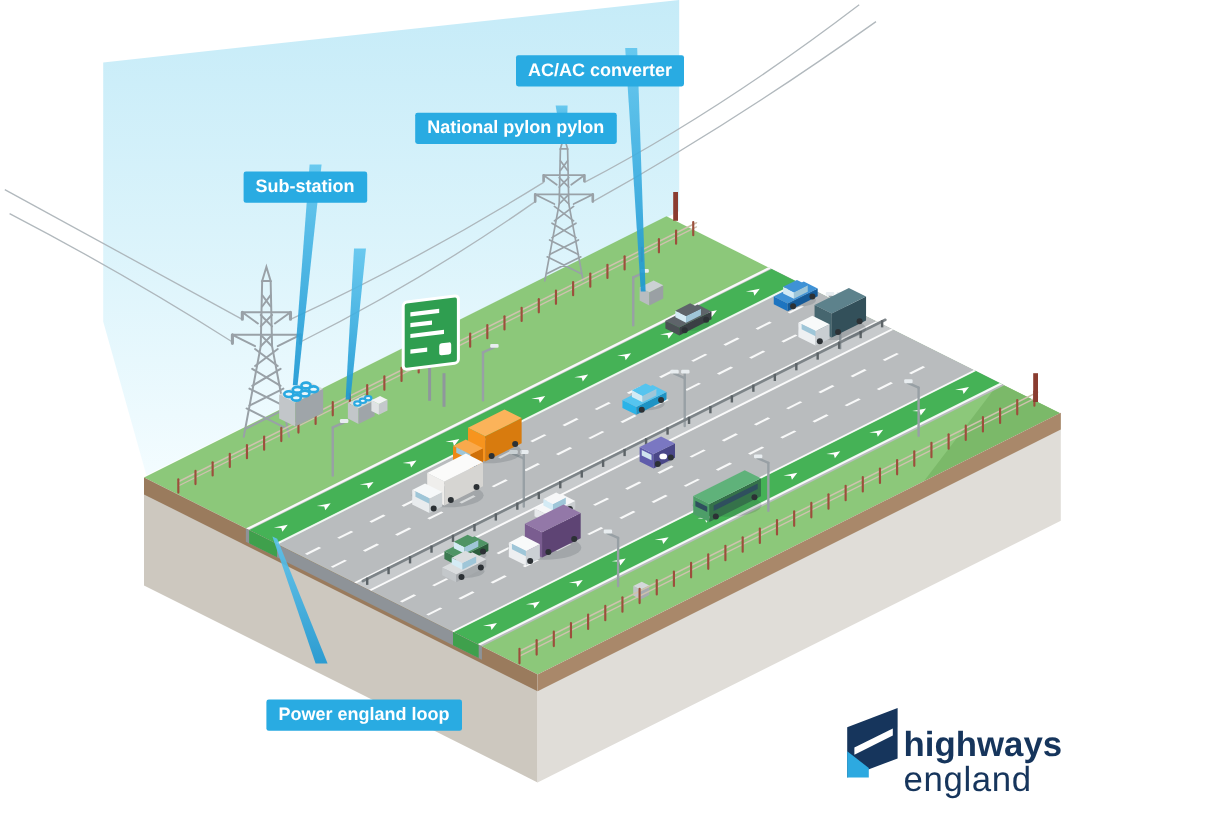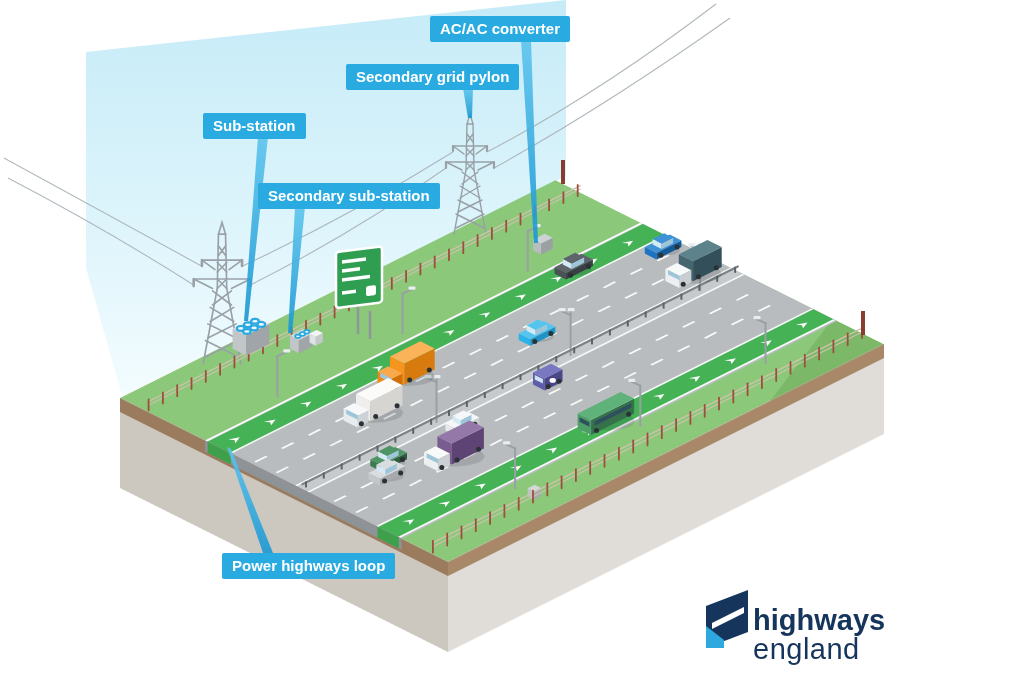--- a/index.html
+++ b/index.html
@@ -10,20 +10,21 @@
     position:absolute;
     background:#29abe2;
     color:#ffffff;
     font-weight:bold;
     font-size:15px;
     line-height:19px;
     padding:3px 10px 4px;
     border-radius:2px;
     white-space:nowrap;
     z-index:5;
+    margin-top:30px;
   }
   .logo-bold{font-weight:bold;font-size:29px;fill:#16355c;}
   .logo-reg{font-weight:normal;font-size:29px;fill:#16355c;letter-spacing:0.5px;}
 </style>
 </head>
 <body>
 
 <div id="stage">
 
 <svg id="scene" width="1024" height="680" viewBox="0 0 1024 680">
@@ -514,18 +515,17 @@
       <polygon points="706,648 706,606 748,590 748,632" fill="#16355c"></polygon>
       <polygon points="706,648 706,626 724,640 724,648" fill="#2da9e0"></polygon>
       <polygon points="712,629 744,613 744,607 712,623" fill="#ffffff"></polygon>
     </g>
     <text x="753" y="630" class="logo-bold">highways</text>
     <text x="753" y="659" class="logo-reg">england</text>
   </g>
 </svg>
 
 <div class="callout" style="left:430px;top:16px">AC/AC converter</div>
-<div class="callout" style="left:346px;top:64px">Secondary grid pylon</div>
+<div class="callout" style="left:346px;top:64px">National pylon pylon</div>
 <div class="callout" style="left:203px;top:113px">Sub-station</div>
-<div class="callout" style="left:258px;top:183px">Secondary sub-station</div>
-<div class="callout" style="left:222px;top:553px">Power highways loop</div>
+<div class="callout" style="left:222px;top:553px">Power england loop</div>
 
 </div>
 
 </body></html>

